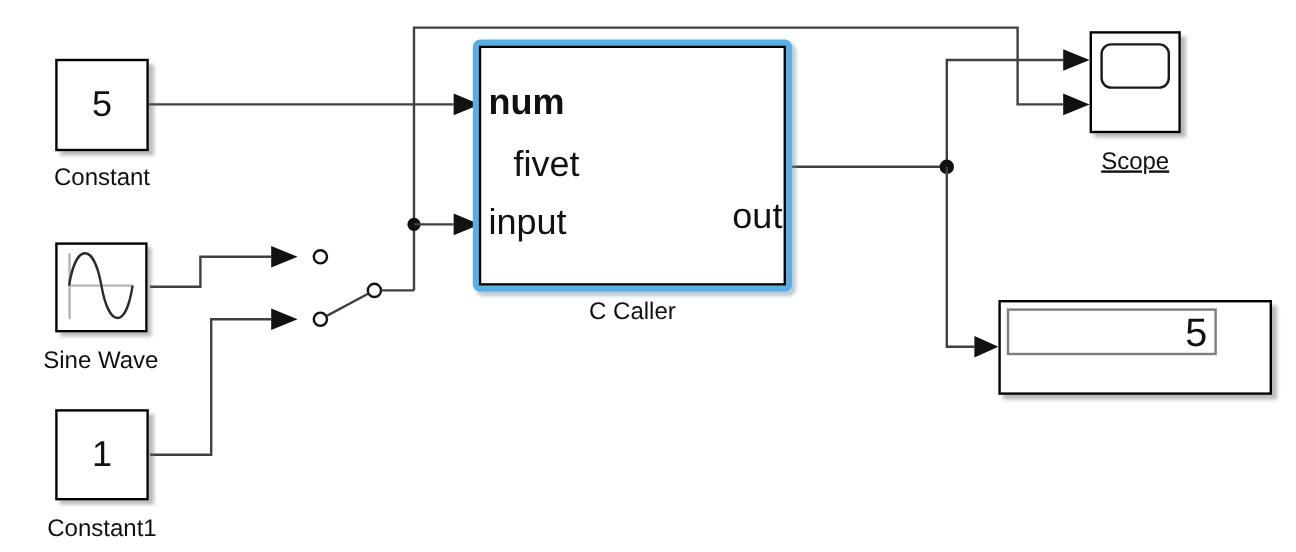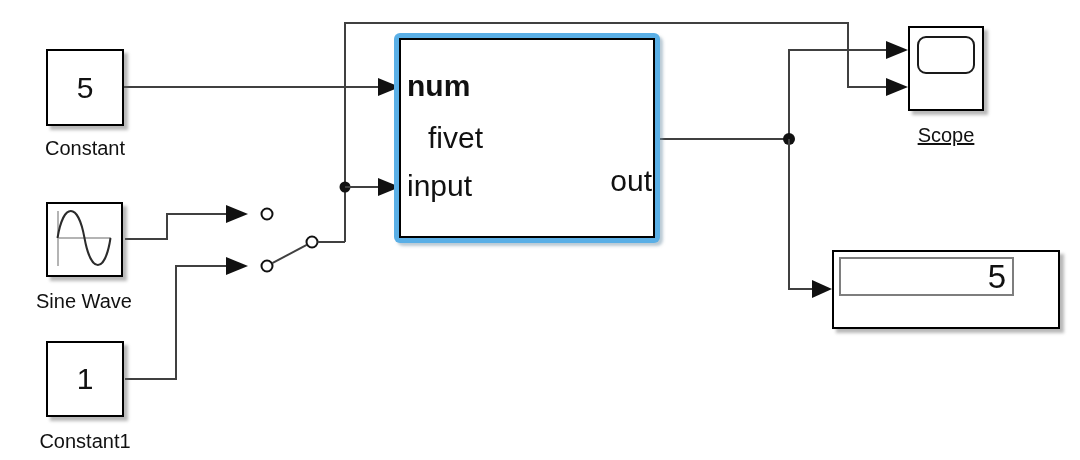--- a/index.html
+++ b/index.html
@@ -139,20 +139,21 @@
   <div class="block-label" style="left:-5px;top:426px;width:180px;">Constant1</div>
 
 
   <div id="ccaller-outer">
     <div id="ccaller-inner"></div>
   </div>
   <div class="port-label" style="left:407px;top:71px;font-weight:bold;">num</div>
   <div class="port-label" style="left:407px;top:171px;">input</div>
   <div class="port-label" style="left:428px;top:123px;width:200px;text-align:left;">fivet</div>
   <div class="port-label" style="left:502px;top:123px;width:150px;text-align:right;margin-top:43px;">out</div>
+  <div class="block-label" style="left:427px;top:245px;width:200px;">C Caller</div>
 
   <div class="block" style="left:908px;top:26px;width:76px;height:85px;">
     <div id="scope-screen"></div>
   </div>
   <div class="block-label" style="left:866px;top:120px;width:160px;text-decoration:underline;">Scope</div>
 
   <div class="block" style="left:832px;top:250px;width:228px;height:79px;">
     <div id="display-field">5</div>
   </div>
 

